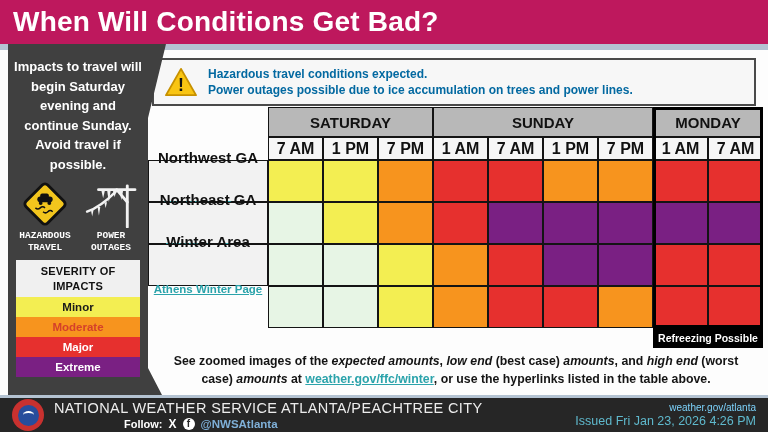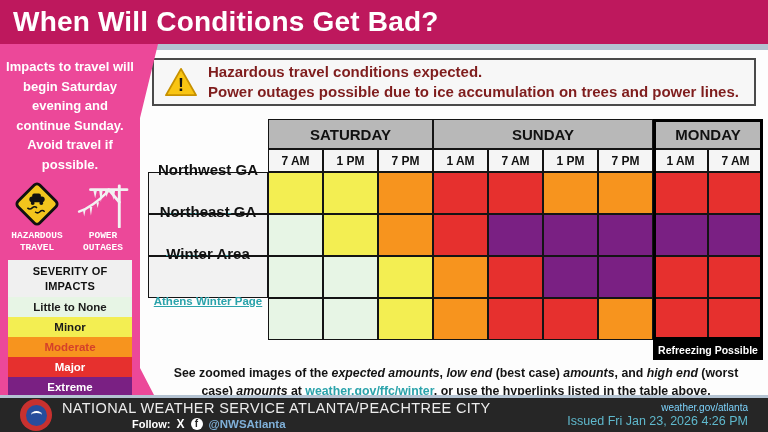--- a/index.html
+++ b/index.html
@@ -7,64 +7,64 @@
         font-family:"Liberation Sans",sans-serif;}
 
   
   .titlebar{height:44px;background:#be185d;display:flex;align-items:center;padding-left:13px;}
   .titlebar h1{margin:0;color:#fff;font-size:28px;font-weight:bold;letter-spacing:.2px;}
   .stripe{height:6px;background:#b4c3d2;}
 
   .content{position:relative;height:345px;}
 
   
-  .sidebar{position:absolute;left:0;top:-6px;width:162px;height:351px;background:#ec4899;z-index:3;
+  .sidebar{position:absolute;left:8px;top:-6px;width:162px;height:351px;background:#404040;z-index:3;
            clip-path:polygon(0 0,158px 0,140px 74px,140px 324px,154px 351px,0 351px);color:#fff;}
   .side-inner{width:140px;}
   .sidebar-msg{font-weight:bold;font-size:13px;text-align:center;line-height:1.5;margin:13px 5px 0;}
   .icons-row{display:flex;justify-content:space-between;align-items:flex-end;margin:8px 4px 0;font-family:Liberation Mono, monospace;}
   .icon-block{display:flex;flex-direction:column;align-items:center;width:66px;}
   .icon-label{font-size:9.5px;font-weight:bold;text-align:center;line-height:1.25;margin-top:2px;}
 
   
   .legend{margin:6px auto 0;width:124px;background:#fff;color:#111;}
   .legend-title{background:#f0f0f0;font-weight:bold;font-size:11px;text-align:center;
                 padding:4px 2px;line-height:1.35;letter-spacing:.2px;}
   .legend-item{height:20px;display:flex;align-items:center;justify-content:center;
                font-weight:bold;font-size:11.5px;}
 
   
   .main{margin-left:140px;padding-top:8px;}
   .alert{margin-left:12px;width:604px;height:48px;background:#f7f7f7;border:2px solid #4a4a4a;
          display:flex;align-items:center;gap:10px;padding:0 10px;box-sizing:border-box;}
-  .alert-text{font-weight:bold;font-size:15px;color:#7f1d1d;line-height:1.35;}
-
-  
-  .impact-table{margin:13px 0 0 8px;display:grid;position:relative;
+  .alert-text{font-weight:bold;font-size:12px;color:#0369a1;line-height:1.35;}
+
+  
+  .impact-table{margin:1px 0 0 8px;display:grid;position:relative;
                 grid-template-columns:120px repeat(9,55px);
                 grid-template-rows:30px 23px repeat(4,42px) 20px;}
   .c{border:1px solid #141414;display:flex;align-items:center;justify-content:center;}
   .day{background:#b8b8b8;font-weight:bold;font-size:15px;color:#111;}
-  .time{background:#f5f5f5;font-weight:bold;font-size:12px;color:#111;}
+  .time{background:#f5f5f5;font-weight:bold;font-size:16px;color:#111;}
   .rl{background:#f2f2f2;flex-direction:column;line-height:1.2;gap:32px;}
   .rname{font-weight:bold;font-size:15px;color:#111;}
   .rlink{font-size:11.5px;color:#2ba3ab;text-decoration:underline;font-weight:bold;cursor:pointer;}
   .monday-outline{grid-column:9/11;grid-row:1/7;border:3px solid #000;pointer-events:none;z-index:2;}
   .refreeze{grid-column:9/11;grid-row:7;background:#000;color:#fff;font-weight:bold;font-size:10.5px;
             display:flex;align-items:center;justify-content:center;}
 
   
   .note{margin:3px 0 16px 8px;width:616px;box-sizing:border-box;padding:2px 14px 0;
         text-align:center;font-weight:bold;font-size:12.3px;color:#141414;line-height:1.45;}
   .tlink{color:#2ba3ab;text-decoration:underline;font-weight:bold;cursor:pointer;}
 
   
   footer{position:absolute;left:0;right:0;bottom:0;height:37px;background:#262626;
          border-top:3px solid #b4c3d2;box-sizing:border-box;display:flex;align-items:center;
-         padding:0 20px;z-index:4;}
+         padding:0 12px;z-index:4;}
   .logo{width:32px;height:32px;border-radius:50%;background:#c8312f;display:flex;
         align-items:center;justify-content:center;margin-right:10px;flex:none;}
   .logo-inner{width:21px;height:21px;border-radius:50%;background:#274d9c;display:flex;
               align-items:center;justify-content:center;}
   .logo-bird{width:11px;height:6px;border-top:2px solid #fff;border-radius:50%;}
   .agency{color:#ececec;font-size:14.5px;letter-spacing:.4px;}
   .follow-row{display:flex;align-items:center;gap:6px;font-size:11px;margin:1px 0 0 70px;}
   .follow-label{font-weight:bold;color:#fff;}
   .x-icon{color:#fff;font-weight:900;font-size:12px;}
   .fb-icon{width:12px;height:12px;background:#fff;border-radius:50%;color:#262626;font-weight:bold;
@@ -127,21 +127,20 @@
                 <path d="M21 21 l1.4 6 l1.4 -6 z"></path>
               </g>
             </svg>
             <span class="icon-label">POWER OUTAGES</span>
           </div>
         </div>
 
         <div class="legend">
           <div class="legend-title">SEVERITY OF IMPACTS</div>
           <div id="legend-items">
-              <div class="legend-item" style="background: rgb(231, 245, 229); color: rgb(26, 26, 26);">Little to None</div>
               <div class="legend-item" style="background: rgb(243, 238, 82); color: rgb(26, 26, 26);">Minor</div>
               <div class="legend-item" style="background: rgb(247, 148, 30); color: rgb(213, 64, 42);">Moderate</div>
               <div class="legend-item" style="background: rgb(230, 48, 46); color: rgb(255, 255, 255);">Major</div>
               <div class="legend-item" style="background: rgb(122, 32, 131); color: rgb(255, 255, 255);">Extreme</div>
             </div>
         </div>
       </div>
     </aside>
 
     <main class="main">

